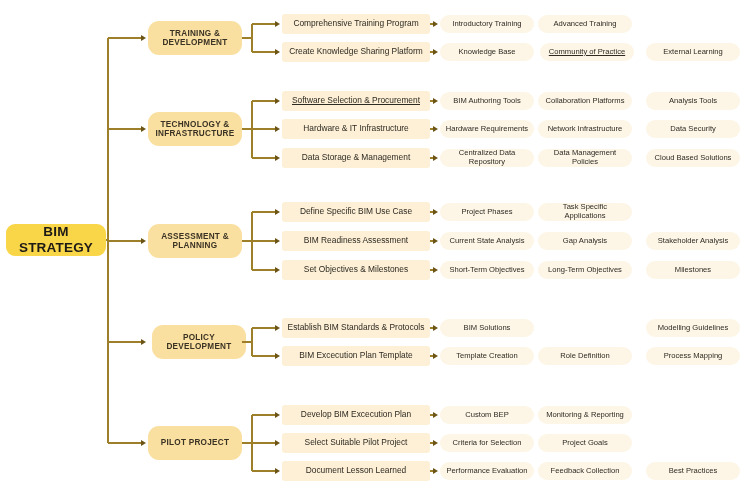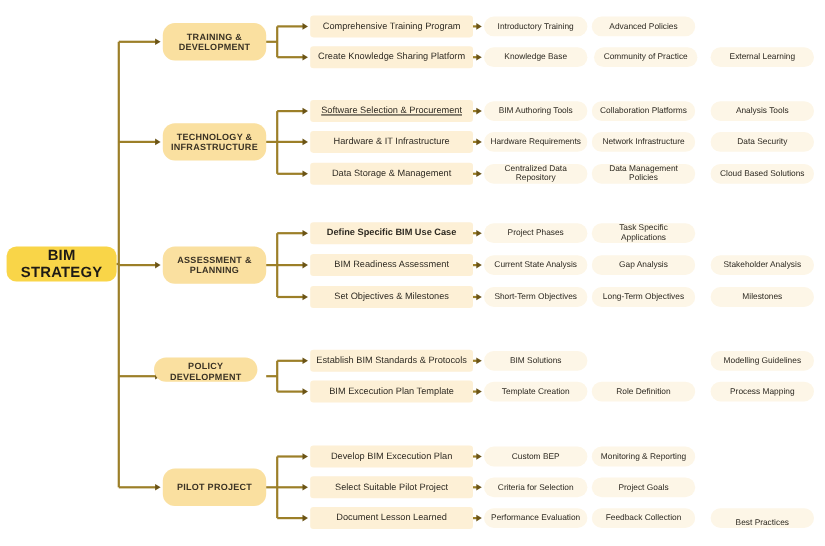--- a/index.html
+++ b/index.html
@@ -118,38 +118,38 @@
     </div>
     <div class="conn h" style="left: 430px; top: 23.3px; width: 4px;"></div>
     <div class="arrow" style="left: 433px; top: 20.6px;"></div>
     <div class="node lvl4" style="left: 440px; top: 15px; width: 94px; height: 18px;">
       <div>
         <span class="line2">Introductory Training</span>
       </div>
     </div>
     <div class="node lvl4" style="left: 538px; top: 15px; width: 94px; height: 18px;">
       <div>
-        <span class="line2">Advanced Policies</span>
+        <span class="line2">Advanced Training</span>
       </div>
     </div>
     <div class="conn h" style="left: 252px; top: 51.3px; width: 24px;"></div>
     <div class="arrow" style="left: 275px; top: 48.6px;"></div>
     <div class="node lvl3" style="left: 282px; top: 42px; width: 148px; height: 20px;">
       <div>
         <span class="line2">Create Knowledge Sharing Platform</span>
       </div>
     </div>
     <div class="conn h" style="left: 430px; top: 51.3px; width: 4px;"></div>
     <div class="arrow" style="left: 433px; top: 48.6px;"></div>
     <div class="node lvl4" style="left: 440px; top: 43px; width: 94px; height: 18px;">
       <div>
         <span class="line2">Knowledge Base</span>
       </div>
     </div>
-    <div class="node lvl4" style="left: 540px; top: 43px; width: 94px; height: 18px;">
+    <div class="node lvl4" style="left: 540px; top: 43px; width: 94px; height: 18px; text-decoration: underline;">
       <div>
         <span class="line2">Community of Practice</span>
       </div>
     </div>
     <div class="node lvl4" style="left: 646px; top: 43px; width: 94px; height: 18px;">
       <div>
         <span class="line2">External Learning</span>
       </div>
     </div>
     <div class="conn h" style="left: 108px; top: 128.3px; width: 34px;"></div>
@@ -239,21 +239,21 @@
     <div class="node lvl2" style="left: 148px; top: 224px; width: 94px; height: 34px;">
       <div>
         <span class="line2">ASSESSMENT &amp;</span>
         <span class="line2">PLANNING</span>
       </div>
     </div>
     <div class="conn h" style="left: 242px; top: 240.3px; width: 10px;"></div>
     <div class="conn v" style="left: 251.3px; top: 212px; height: 58px;"></div>
     <div class="conn h" style="left: 252px; top: 211.3px; width: 24px;"></div>
     <div class="arrow" style="left: 275px; top: 208.6px;"></div>
-    <div class="node lvl3" style="left: 282px; top: 202px; width: 148px; height: 20px; font-weight: bold;">
+    <div class="node lvl3" style="left: 282px; top: 202px; width: 148px; height: 20px;">
       <div>
         <span class="line2">Define Specific BIM Use Case</span>
       </div>
     </div>
     <div class="conn h" style="left: 430px; top: 211.3px; width: 4px;"></div>
     <div class="arrow" style="left: 433px; top: 208.6px;"></div>
     <div class="node lvl4" style="left: 440px; top: 203px; width: 94px; height: 18px;">
       <div>
         <span class="line2">Project Phases</span>
       </div>
@@ -306,21 +306,21 @@
         <span class="line2">Long-Term Objectives</span>
       </div>
     </div>
     <div class="node lvl4" style="left: 646px; top: 261px; width: 94px; height: 18px;">
       <div>
         <span class="line2">Milestones</span>
       </div>
     </div>
     <div class="conn h" style="left: 108px; top: 341.3px; width: 34px;"></div>
     <div class="arrow" style="left: 141px; top: 338.6px;"></div>
-    <div class="node lvl2" style="left: 140px; top: 325px; width: 94px; height: 22px; align-items: flex-end;">
+    <div class="node lvl2" style="left: 152px; top: 325px; width: 94px; height: 34px;">
       <div>
         <span class="line2">POLICY</span>
         <span class="line2">DEVELOPMENT</span>
       </div>
     </div>
     <div class="conn h" style="left: 242px; top: 341.3px; width: 10px;"></div>
     <div class="conn v" style="left: 251.3px; top: 328px; height: 28px;"></div>
     <div class="conn h" style="left: 252px; top: 327.3px; width: 24px;"></div>
     <div class="arrow" style="left: 275px; top: 324.6px;"></div>
     <div class="node lvl3" style="left: 282px; top: 318px; width: 148px; height: 20px;">
@@ -423,18 +423,18 @@
     <div class="node lvl4" style="left: 440px; top: 462px; width: 94px; height: 18px;">
       <div>
         <span class="line2">Performance Evaluation</span>
       </div>
     </div>
     <div class="node lvl4" style="left: 538px; top: 462px; width: 94px; height: 18px;">
       <div>
         <span class="line2">Feedback Collection</span>
       </div>
     </div>
-    <div class="node lvl4" style="left: 646px; top: 462px; width: 94px; height: 18px; align-items: flex-end;">
+    <div class="node lvl4" style="left: 646px; top: 462px; width: 94px; height: 18px;">
       <div>
         <span class="line2">Best Practices</span>
       </div>
     </div>
   </div>
 
 </body></html>

